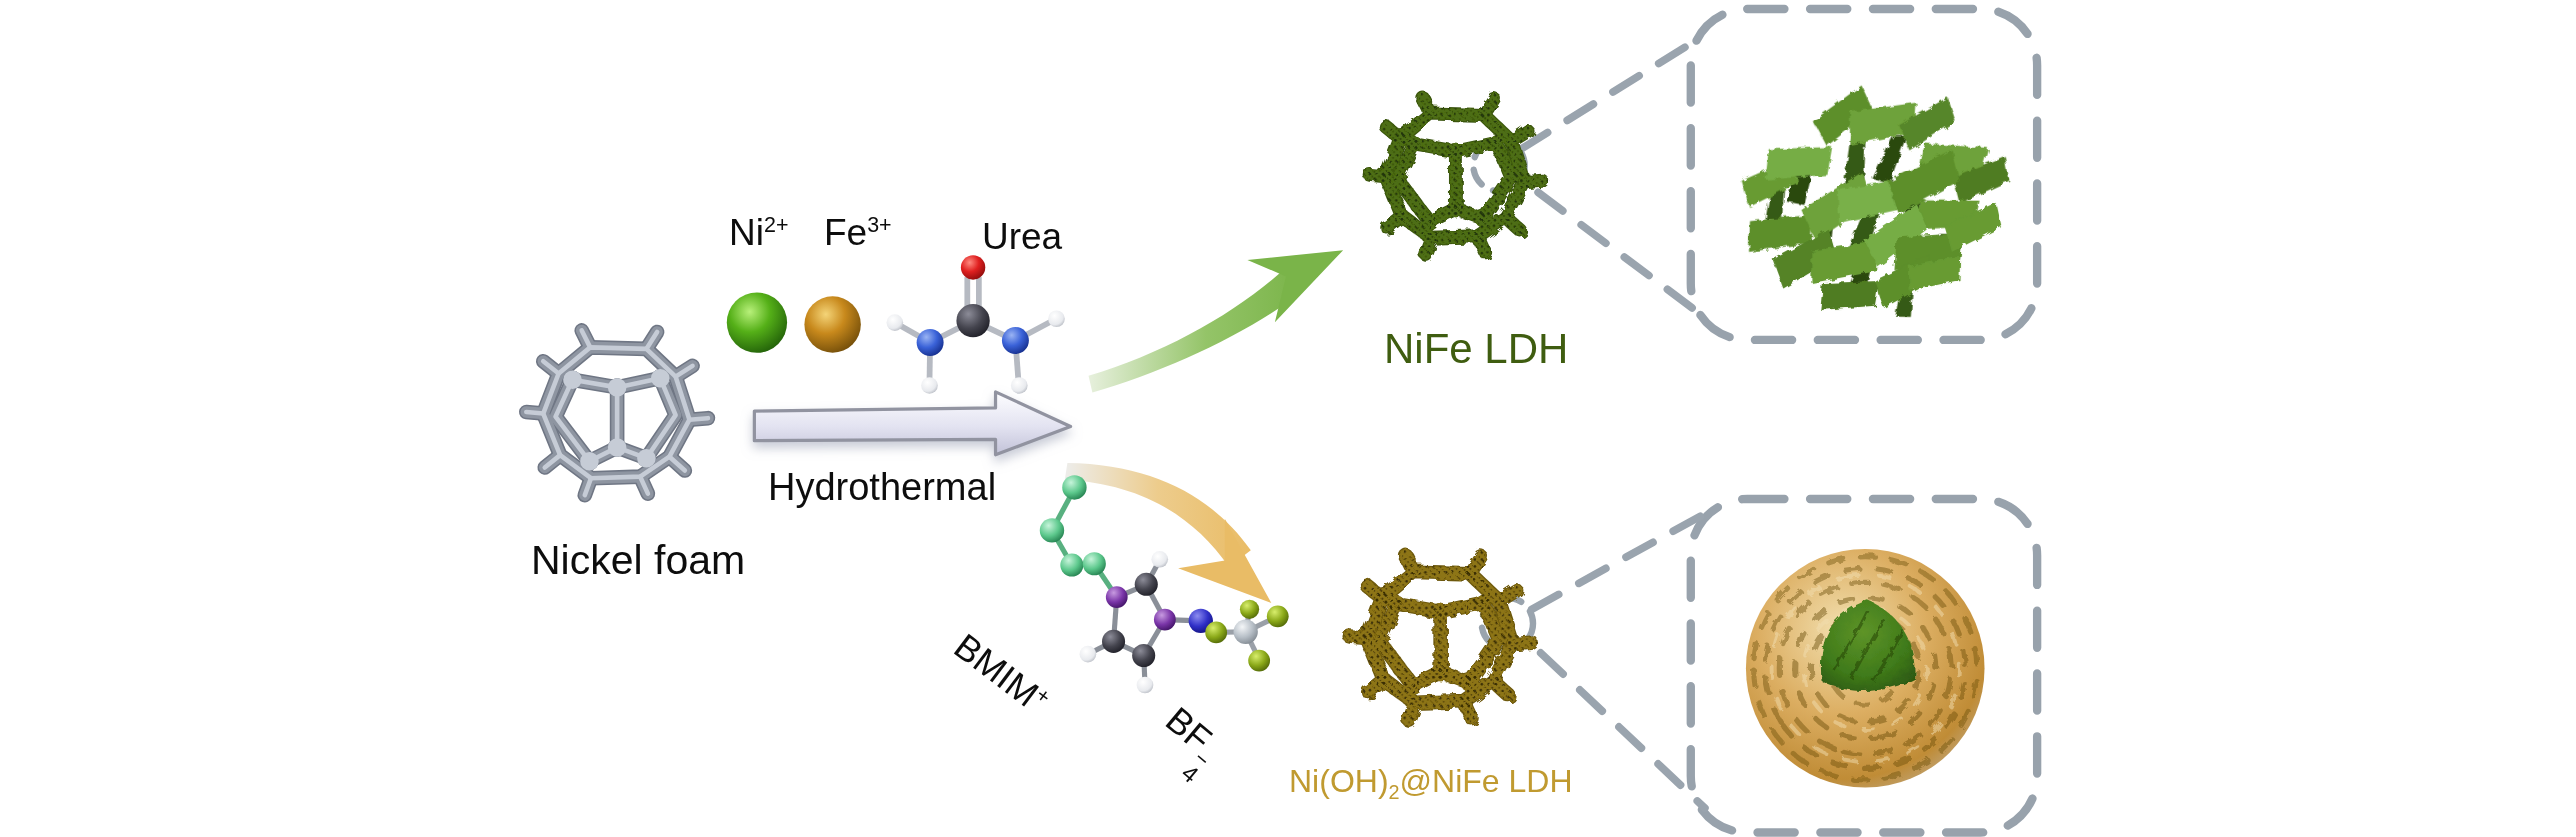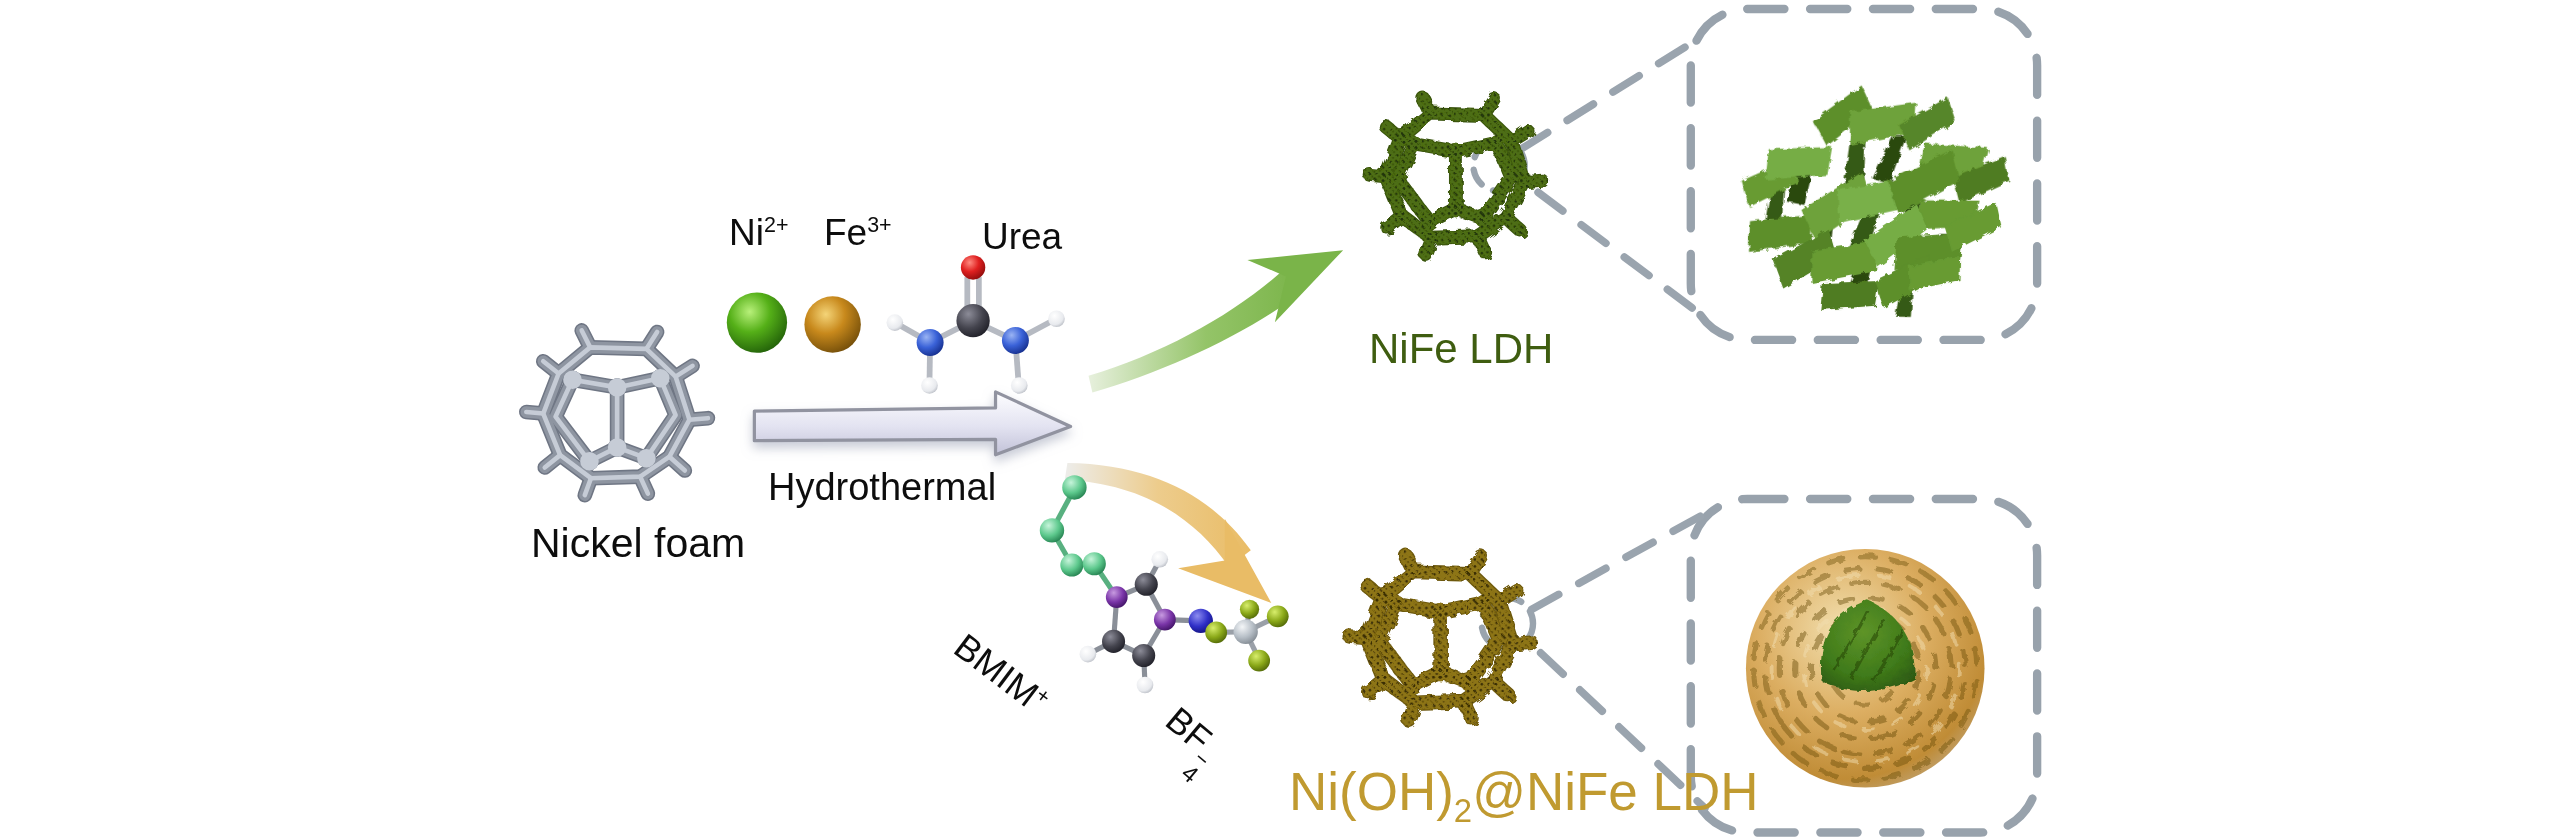--- a/index.html
+++ b/index.html
@@ -5,22 +5,22 @@
   html,body{margin:0;padding:0;background:#ffffff;}
   #canvas{position:relative;width:2576px;height:837px;background:#ffffff;overflow:hidden;
           font-family:"Liberation Sans",sans-serif;}
   #gfx{position:absolute;left:0;top:0;}
   .lbl{position:absolute;color:#0d0d0d;white-space:nowrap;line-height:1;}
   .lbl sup{font-size:58%;vertical-align:super;}
   .lbl sub{font-size:62%;vertical-align:sub;}
   .big{font-size:41px;}
   .ion{font-size:37px;text-align:right;}
   .rot{transform-origin:center center;}
-  .nife{color:#3f5d10;font-size:42px;}
-  .nioh{color:#c09a30;font-size:53px;text-align:right;}
+  .nife{color:#3f5d10;font-size:42px;margin-left:15px;}
+  .nioh{color:#c09a30;font-size:32px;text-align:right;}
   .stack{display:inline-flex;flex-direction:column;align-items:flex-start;
          vertical-align:-9px;line-height:.85;}
   .stack .sp{font-size:58%;}
   .stack .sb{font-size:66%;}
 </style>
 </head>
 <body>
 
 <div id="canvas">
 
@@ -313,21 +313,21 @@
     </g>
     <path filter="url(#rough)" d="M2840,1062 C2834,1000 2852,956 2912,936 C2962,958 2990,1002 2986,1058 C2940,1082 2884,1084 2840,1062 Z" fill="url(#gCore)"></path>
     <g filter="url(#rough)" stroke="#1e3c0a" stroke-opacity=".5" stroke-width="5" fill="none">
       <path d="M2858,1044 C2880,1010 2900,980 2912,952"></path>
       <path d="M2886,1058 C2904,1022 2922,992 2938,966"></path>
       <path d="M2920,1062 C2940,1032 2956,1006 2966,982"></path>
     </g>
   </g>
 </svg>
 
-<div class="lbl big" style="left:531px;top:523px;">Nickel foam</div>
+<div class="lbl big" style="left:531px;top:540px;">Nickel foam</div>
 
 <div class="lbl ion" style="left:729px;top:214px;"><span>Ni</span><sup>2+</sup></div>
 
 <div class="lbl ion" style="left:824px;top:214px;"><span>Fe</span><sup>3+</sup></div>
 
 <div class="lbl ion" style="left:943px;top:218px;margin-left:39px;">Urea</div>
 
 <div class="lbl" style="left:768px;top:468px;font-size:38px;">Hydrothermal</div>
 
 <div class="lbl rot" style="left:948px;top:656px;font-size:36px;transform:rotate(37deg);"><span>BMIM</span><sup>+</sup></div>

